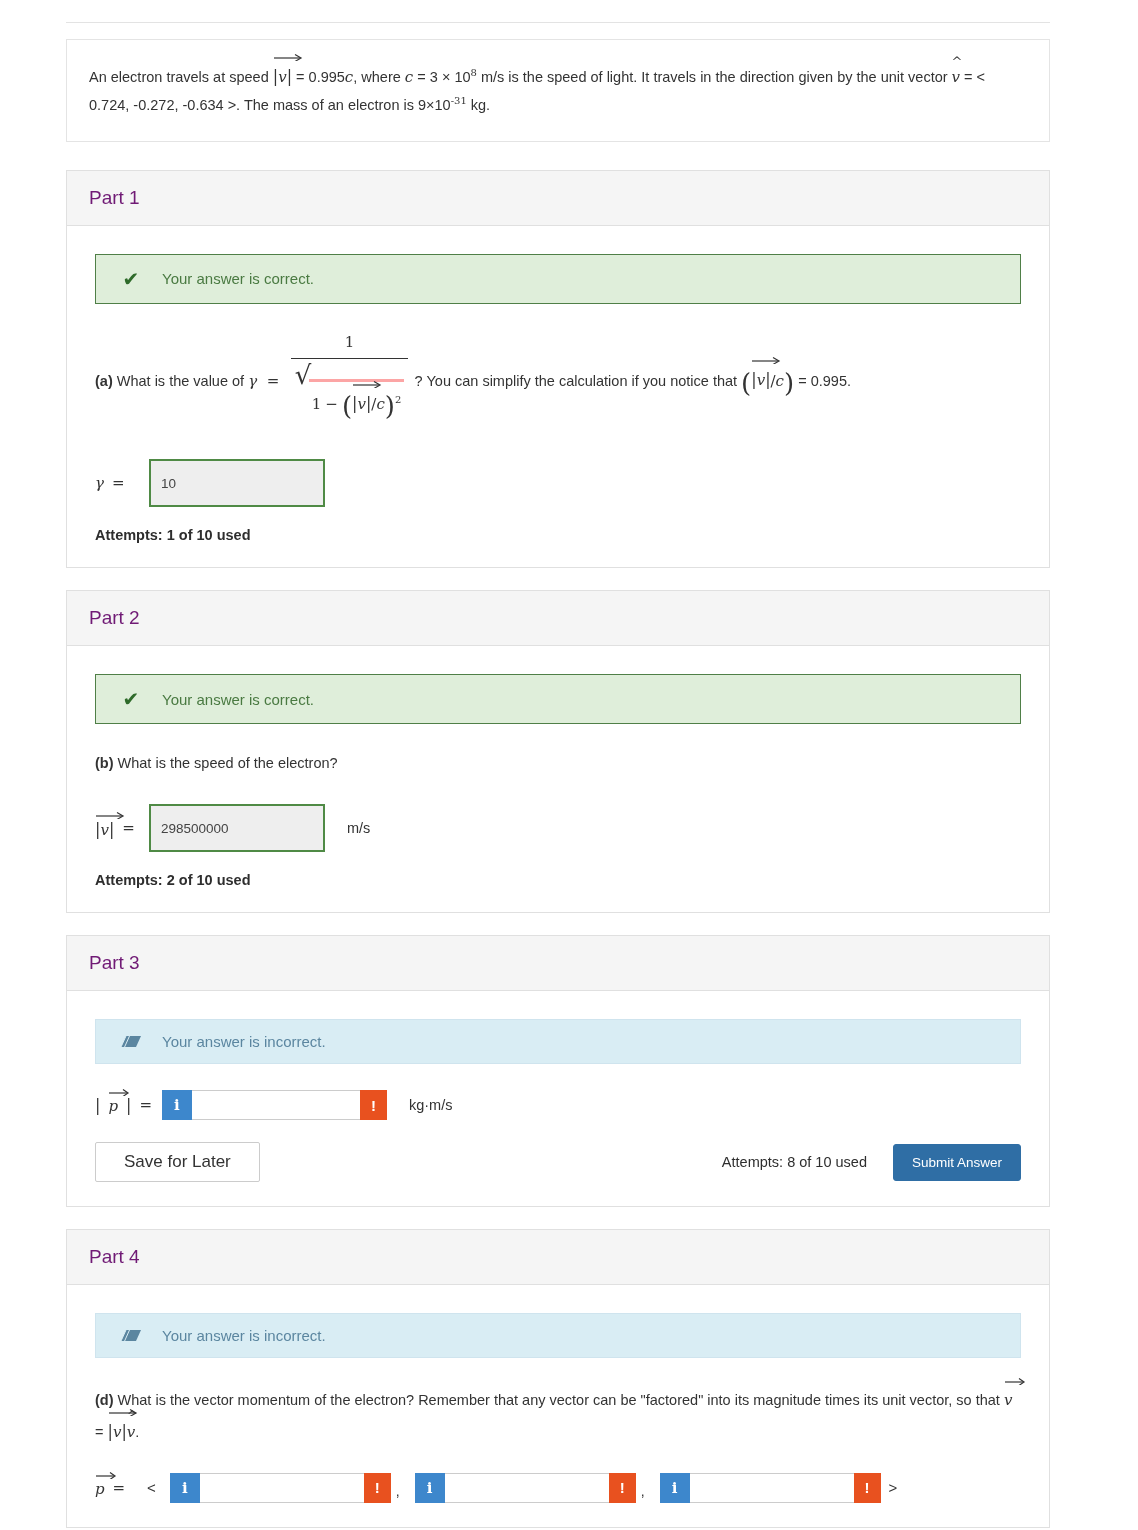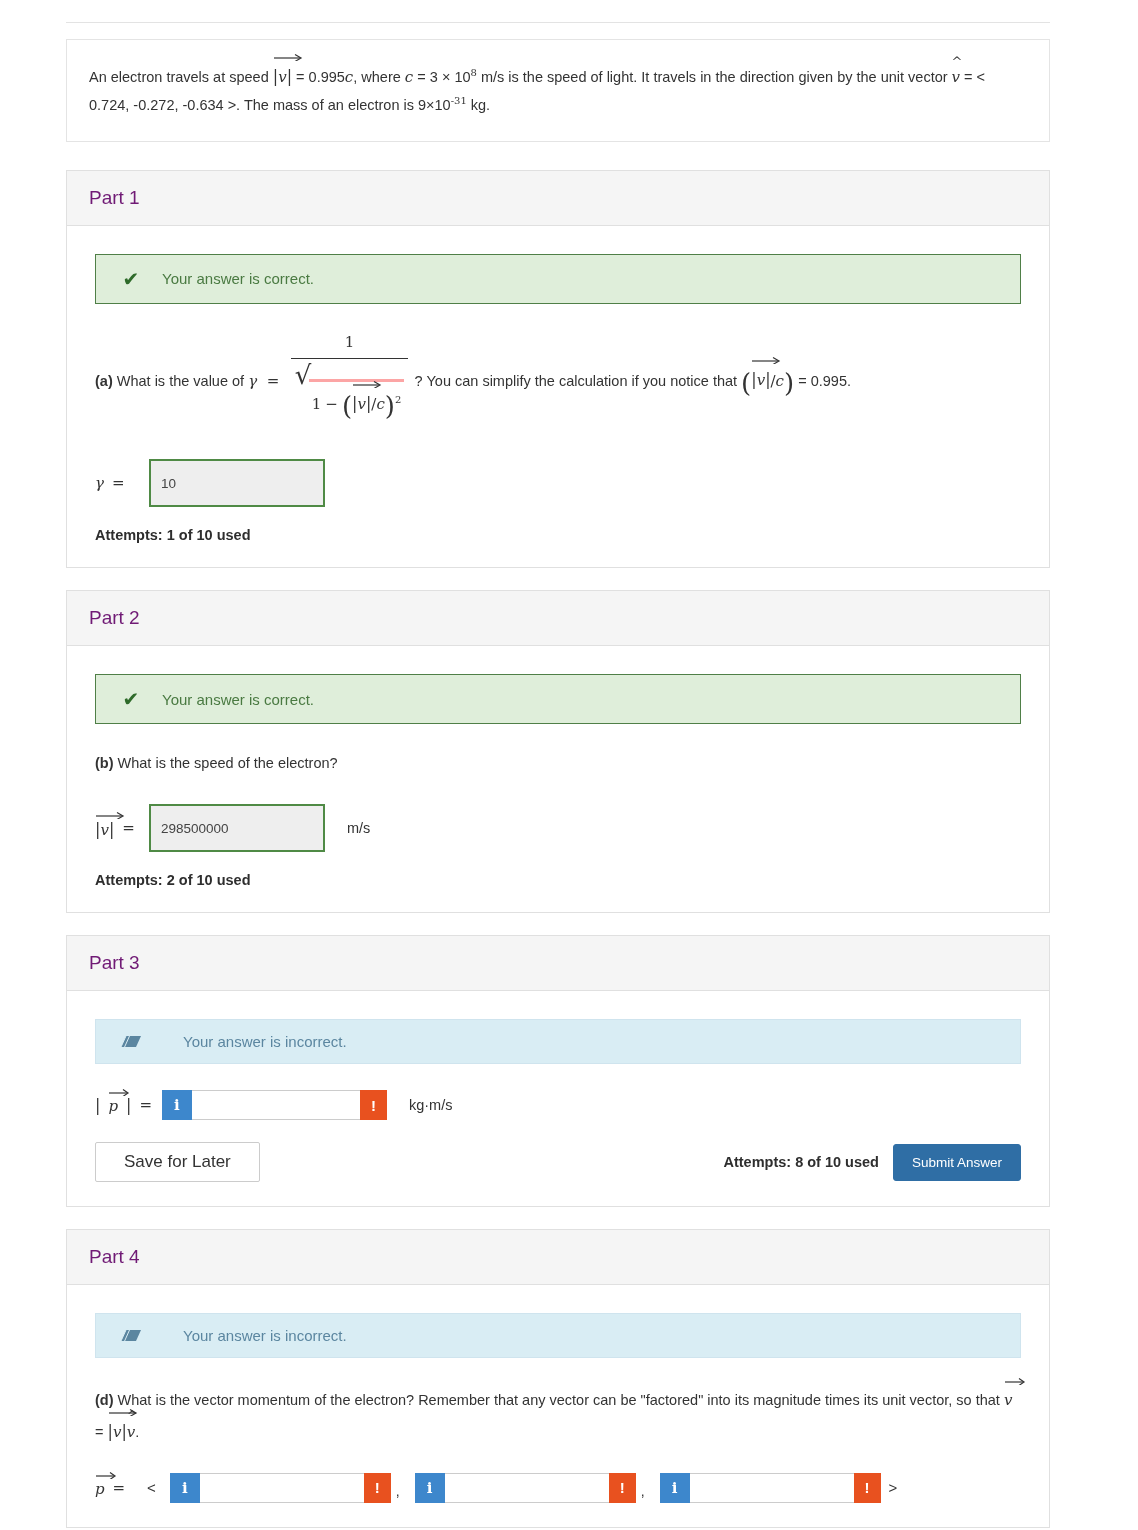--- a/index.html
+++ b/index.html
@@ -77,21 +77,20 @@
   }
   .banner.correct {
     background: #dfeeda;
     border: 1px solid #4f7f47;
     color: #4a7a42;
   }
   .banner.incorrect {
     background: #d9edf4;
     border: 1px solid #cfe4ee;
     color: #5b86a0;
-    gap: 21px;
   }
   .banner-icon {
     width: 34px;
     display: flex;
     align-items: center;
     justify-content: center;
     margin-right: 14px;
     flex: 0 0 auto;
   }
   .check-glyph {
@@ -318,23 +317,23 @@
     color: #333333;
     font-size: 17px;
     font-family: "Liberation Sans", sans-serif;
     padding: 9px 28px;
     border-radius: 2px;
     cursor: pointer;
   }
   .spacer { flex: 1 1 auto; }
   .attempts {
     font-size: 14.5px;
-    font-weight: bold;
+    font-weight: normal;
     color: #2e2e2e;
-    margin-right: 14px;
+    margin-right: 26px;
     white-space: nowrap;
   }
   .attempts-plain {
     font-size: 14.5px;
     font-weight: bold;
     color: #2e2e2e;
     text-align: left;
     margin-top: 20px;
   }
   .btn-submit {

